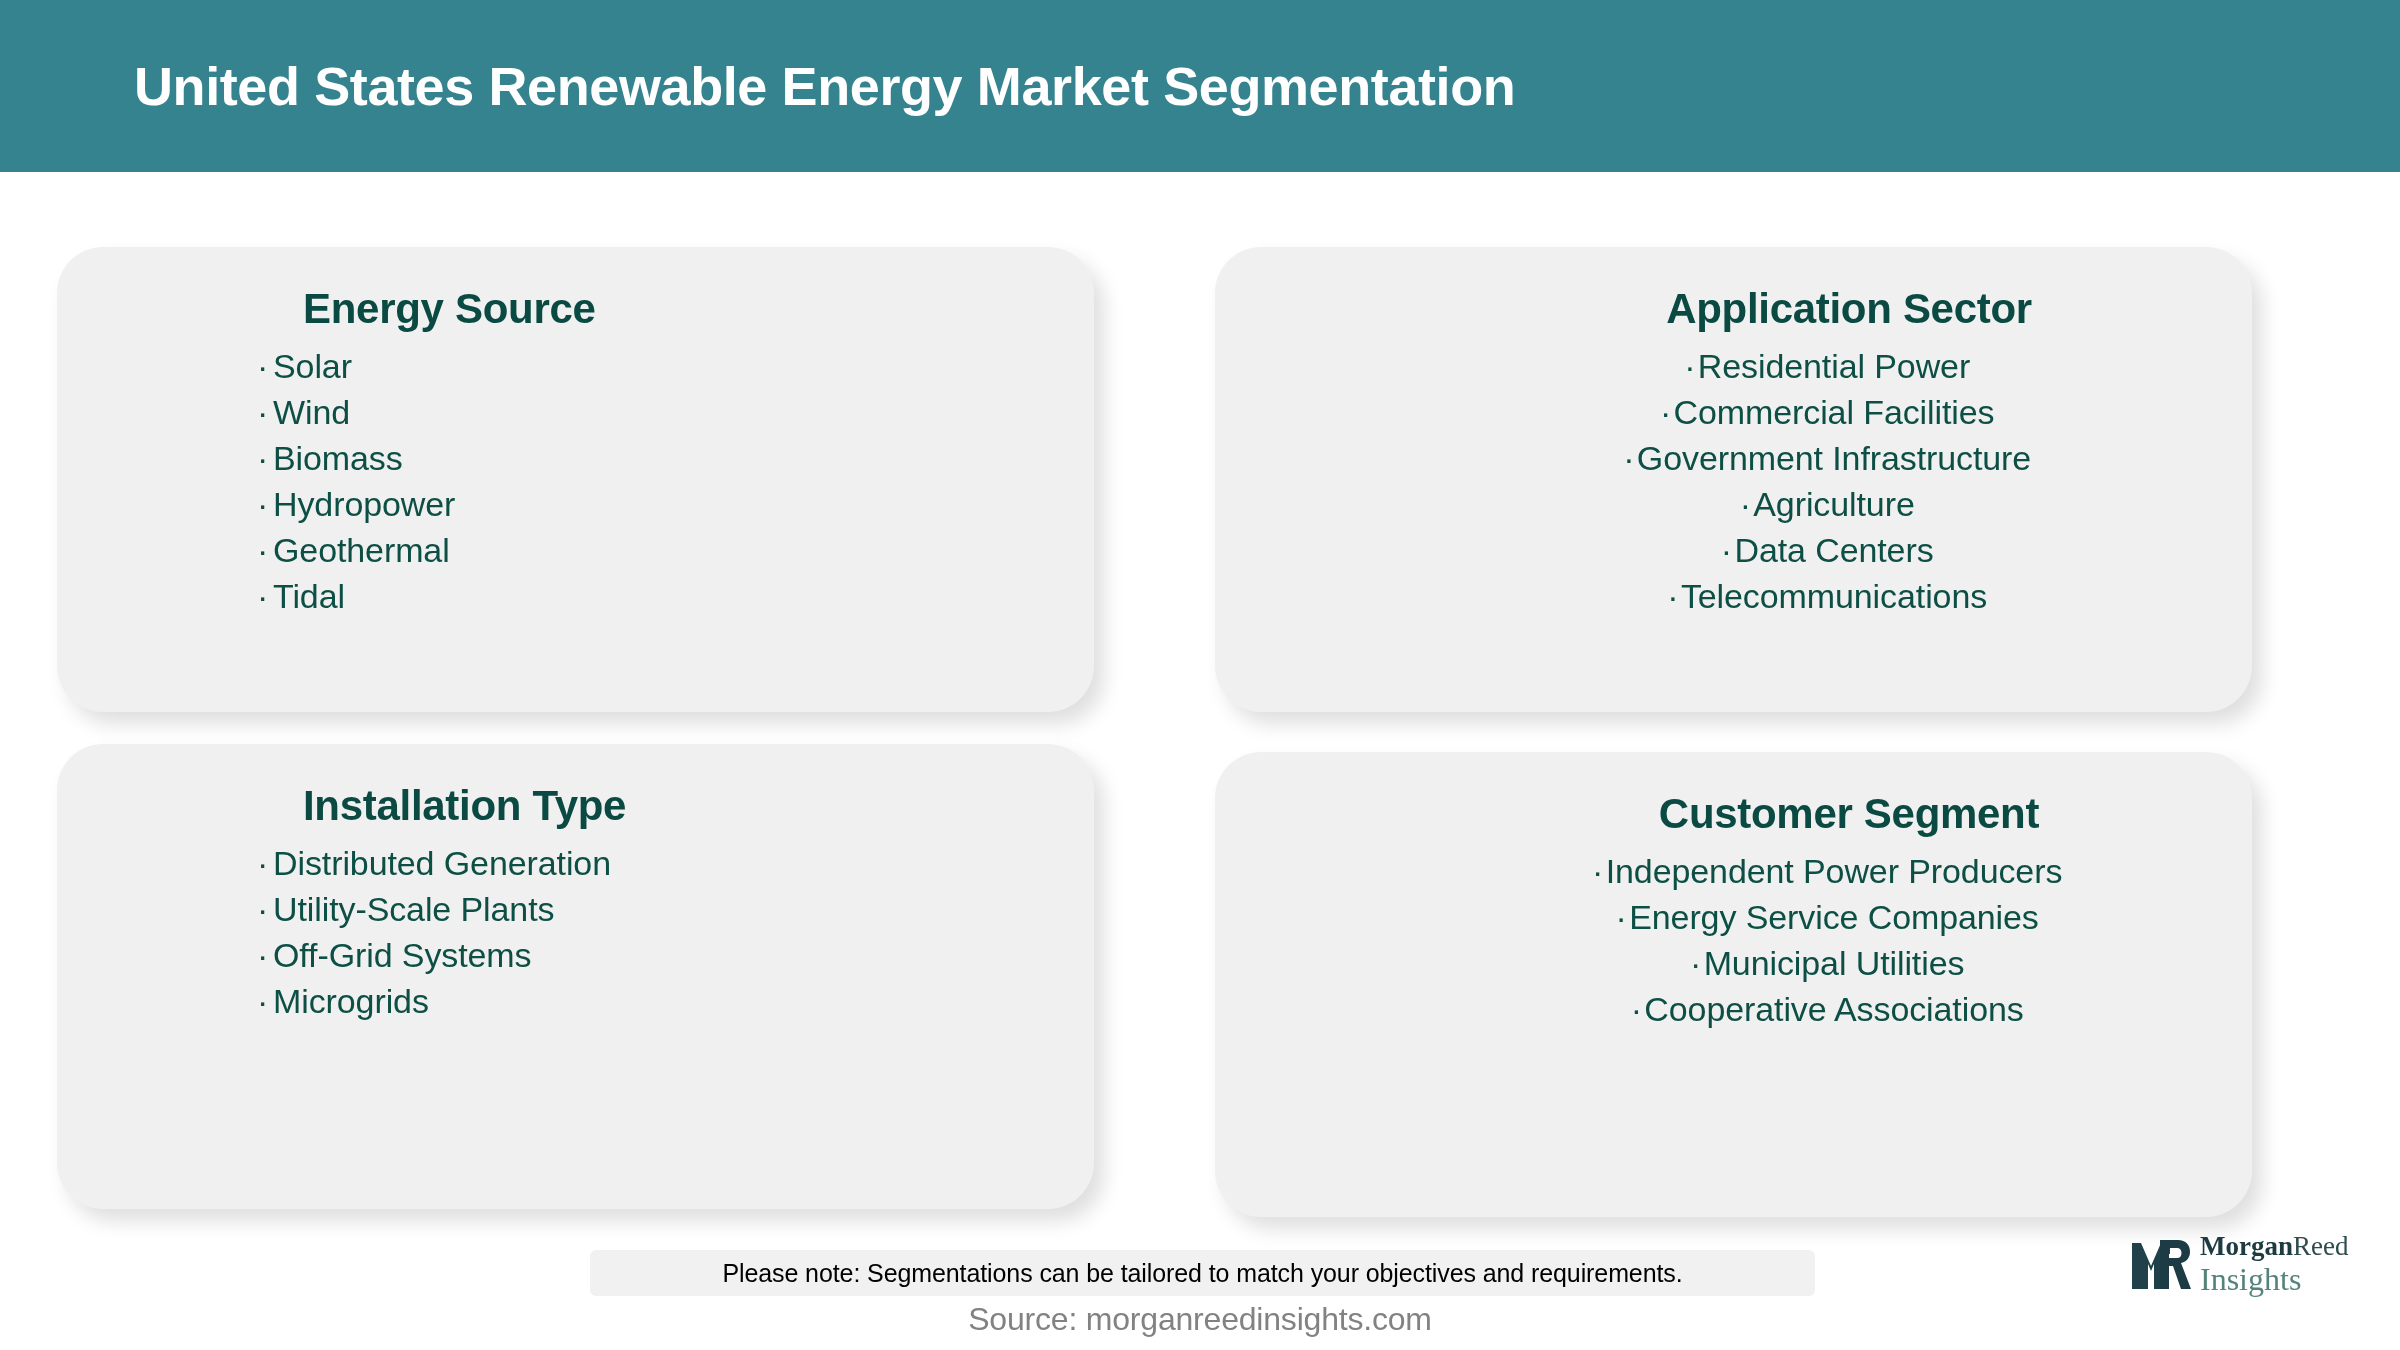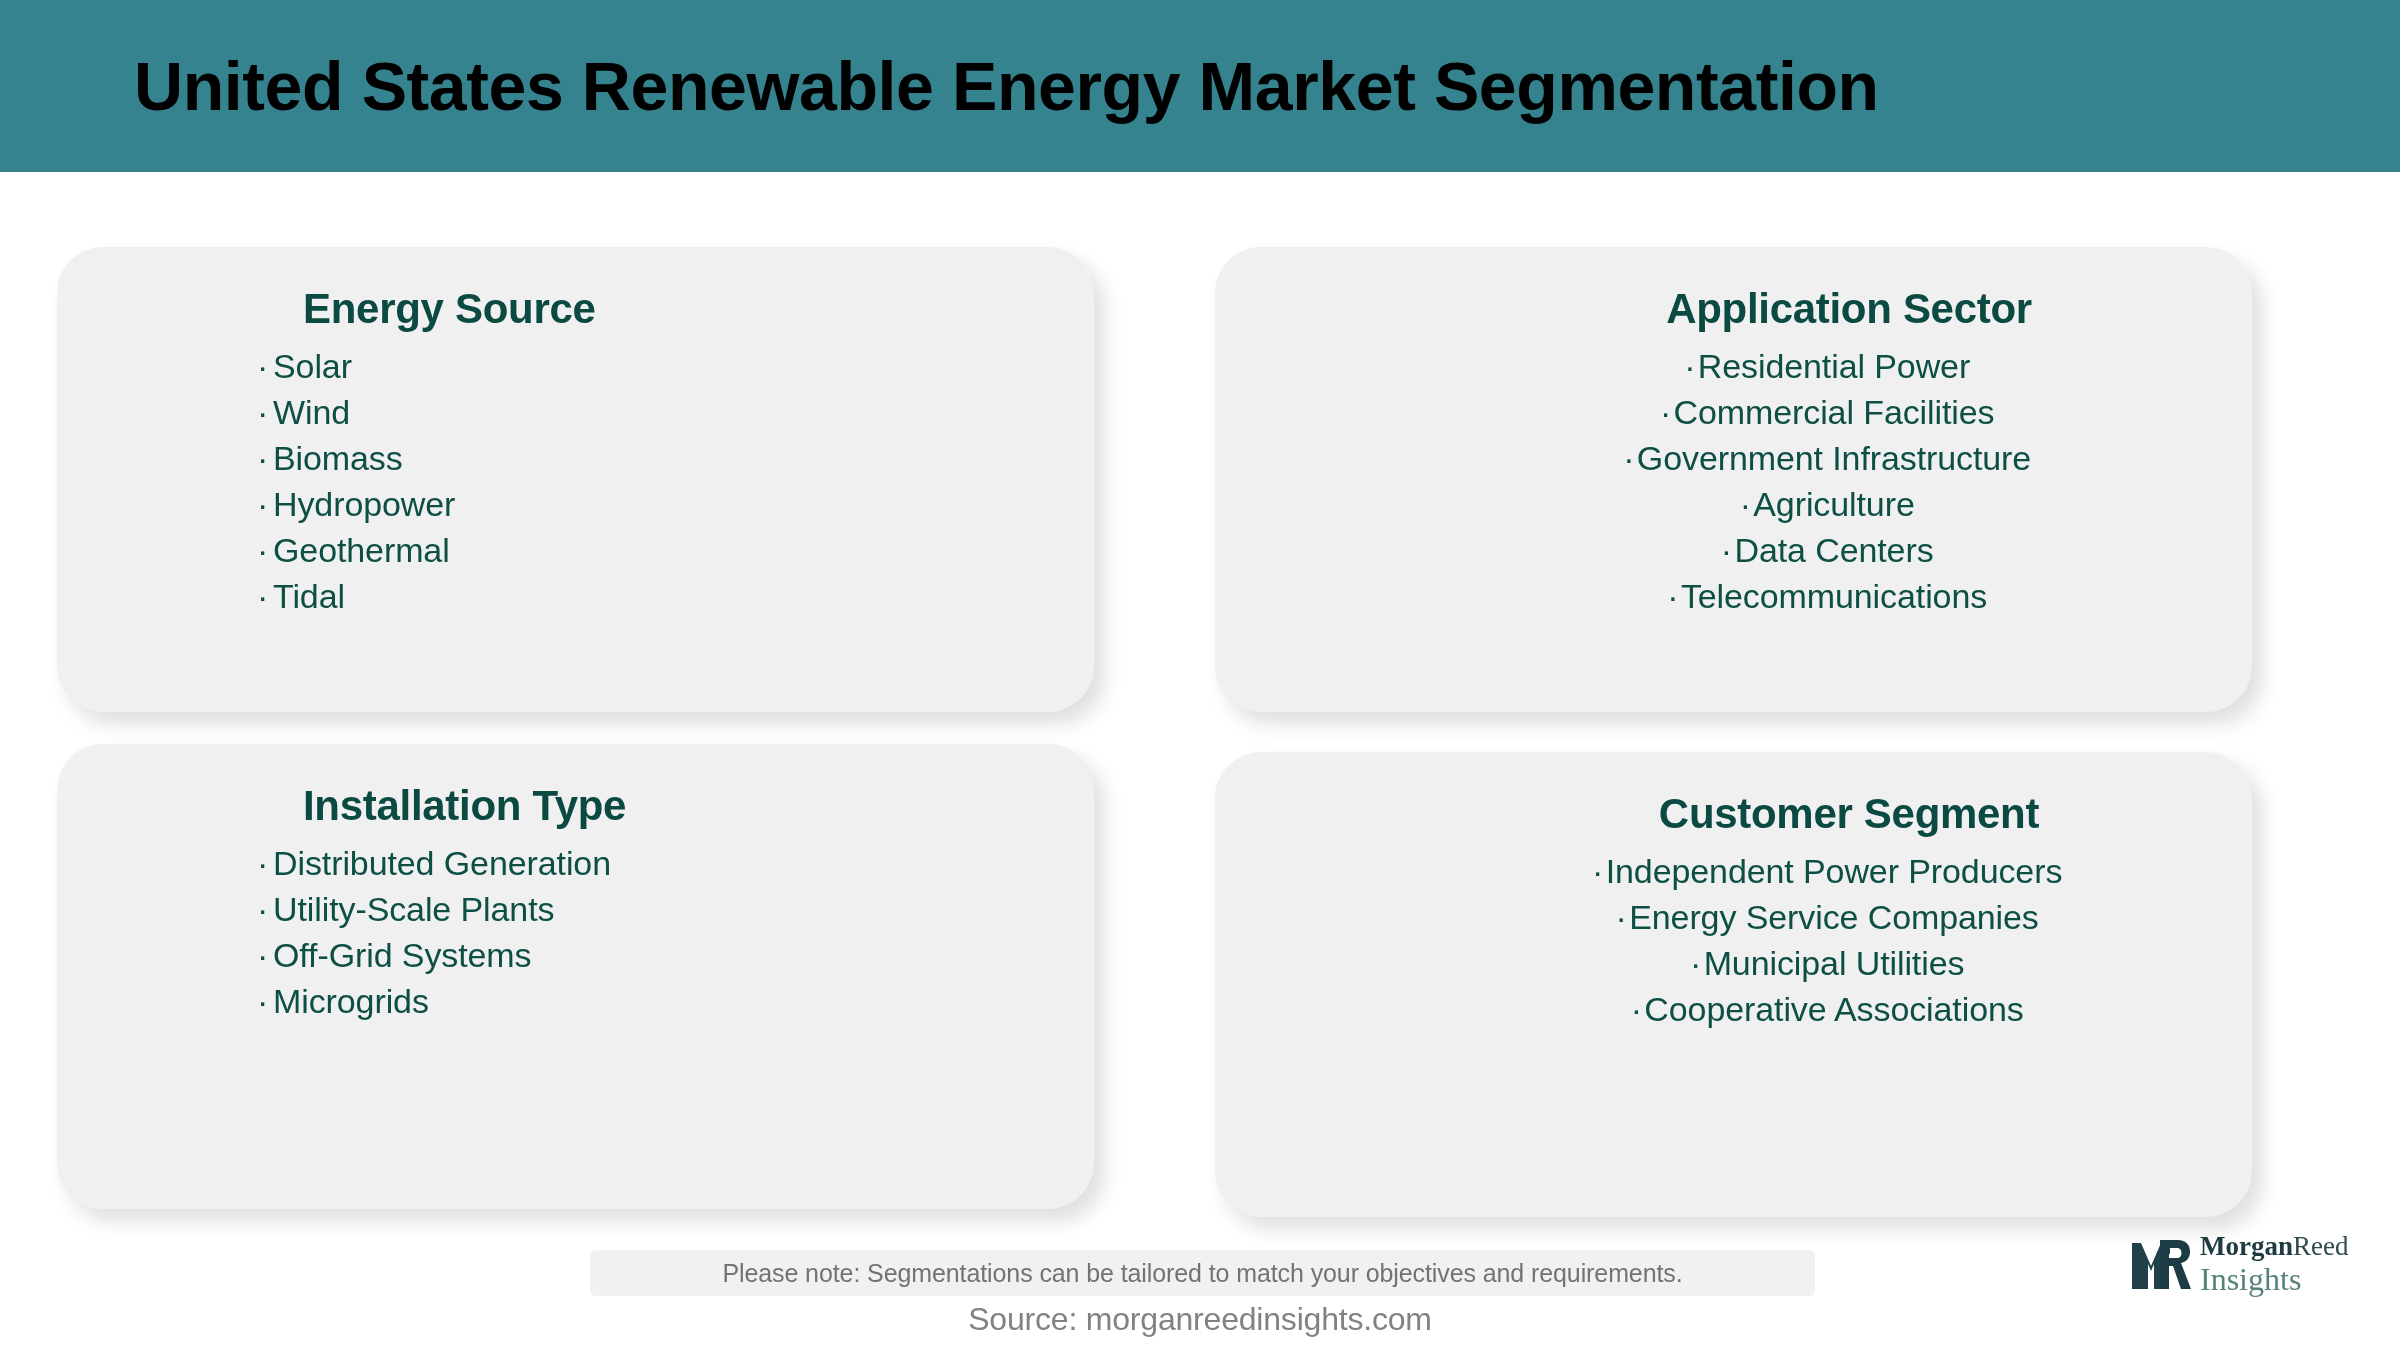--- a/index.html
+++ b/index.html
@@ -15,22 +15,22 @@
   #header-band {
     position:absolute;
     left:0; top:0;
     width:2400px; height:172px;
     background:#35838E;
     display:flex;
     align-items:center;
   }
   #page-title {
     margin-left:134px;
-    color:#000000;
-    font-size:68px;
+    color:#ffffff;
+    font-size:54px;
     font-weight:bold;
     letter-spacing:-0.4px;
     white-space:nowrap;
   }
 
   
   #cards-area {
     position:absolute;
     left:0; top:172px;
     width:2400px; height:1010px;
@@ -90,21 +90,21 @@
     position:absolute;
     left:590px; top:68px;
     width:1225px; height:46px;
     background:#F1F1F1;
     border-radius:6px;
     display:flex;
     align-items:center;
     justify-content:center;
   }
   #note-text {
-    color:#737373;
+    color:#000000;
     font-size:25px;
     white-space:nowrap;
     letter-spacing:-0.1px;
   }
   #source-text {
     position:absolute;
     left:0; top:119px;
     width:2400px;
     text-align:center;
     color:#828282;

